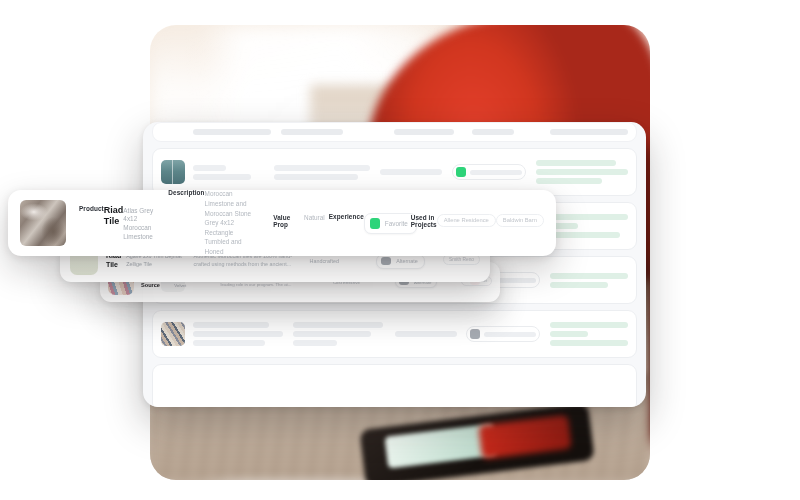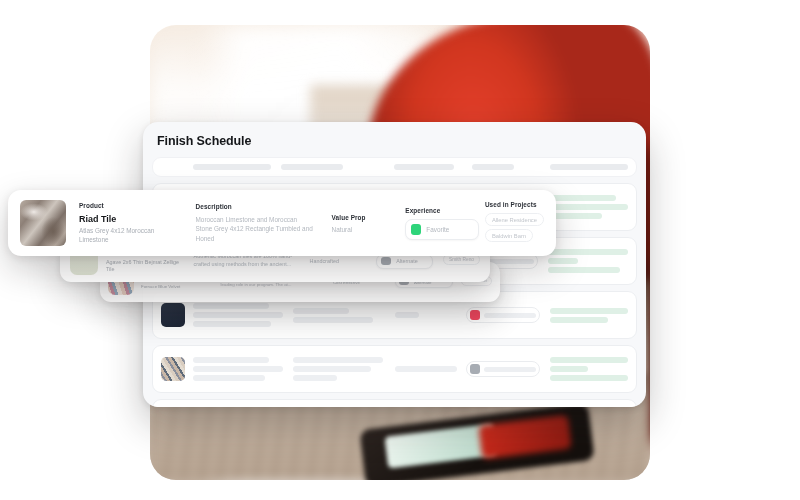--- a/index.html
+++ b/index.html
@@ -164,21 +164,21 @@
     box-shadow:0 14px 34px rgba(28,24,22,.22), 0 2px 8px rgba(28,24,22,.10);
   }
   #card3{left:100px;top:262px;width:1160px;height:40px;width:400px;
         border-radius:11px;opacity:.97;overflow:hidden;}
   #card2{left:60px;top:240px;width:430px;height:42px;border-radius:11px;overflow:hidden;}
   #card1{left:8px;top:190px;width:548px;height:66px;overflow:hidden;}
 
   .fc-inner{display:flex;align-items:center;height:100%;padding:0 10px;box-sizing:border-box;}
   .fc-thumb{border-radius:7px;flex:0 0 auto;}
 
-  .col{display:flex;flex-direction:column;justify-content:flex-start;}
+  .col{display:flex;flex-direction:row;justify-content:flex-start;}
   .chead{font-size:6.4px;font-weight:700;color:#2b2f36;margin-bottom:5px;letter-spacing:.1px;}
   .cmain{font-size:9px;font-weight:700;color:#15171a;line-height:1.25;}
   .csub{font-size:6.4px;color:#a9aeb5;line-height:1.35;margin-top:2px;}
   .cbody{font-size:6.4px;color:#b3b8bf;line-height:1.5;}
   .cval{font-size:6.4px;color:#b3b8bf;}
 
   .expchip{
     display:inline-flex;align-items:center;gap:5px;
     border:1px solid #ebedf0;border-radius:7px;background:#fff;
     padding:4px 8px 4px 5px;box-shadow:0 1px 2px rgba(0,0,0,.04);
@@ -260,21 +260,20 @@
   <div class="bg-paper2"></div>
   <div class="bg-paper"></div>
   <div class="bg-mouse"></div>
   <div class="bg-hand"></div>
   <div class="bg-tablet"></div>
   <div class="bg-tablet-screen"></div>
   <div class="bg-tablet-red"></div>
 </div>
 
 <div id="panel">
-  <div class="ttl">Finish Schedule</div>
   <div class="rows">
 
     <div class="row head">
       <div style="width:24px;flex:0 0 24px;margin-right:8px;"></div>
       <div class="cell c-prod">
           <div class="skh" style="width:78px"></div>
         </div>
       <div class="cell c-desc">
           <div class="skh" style="width:62px"></div>
         </div>

